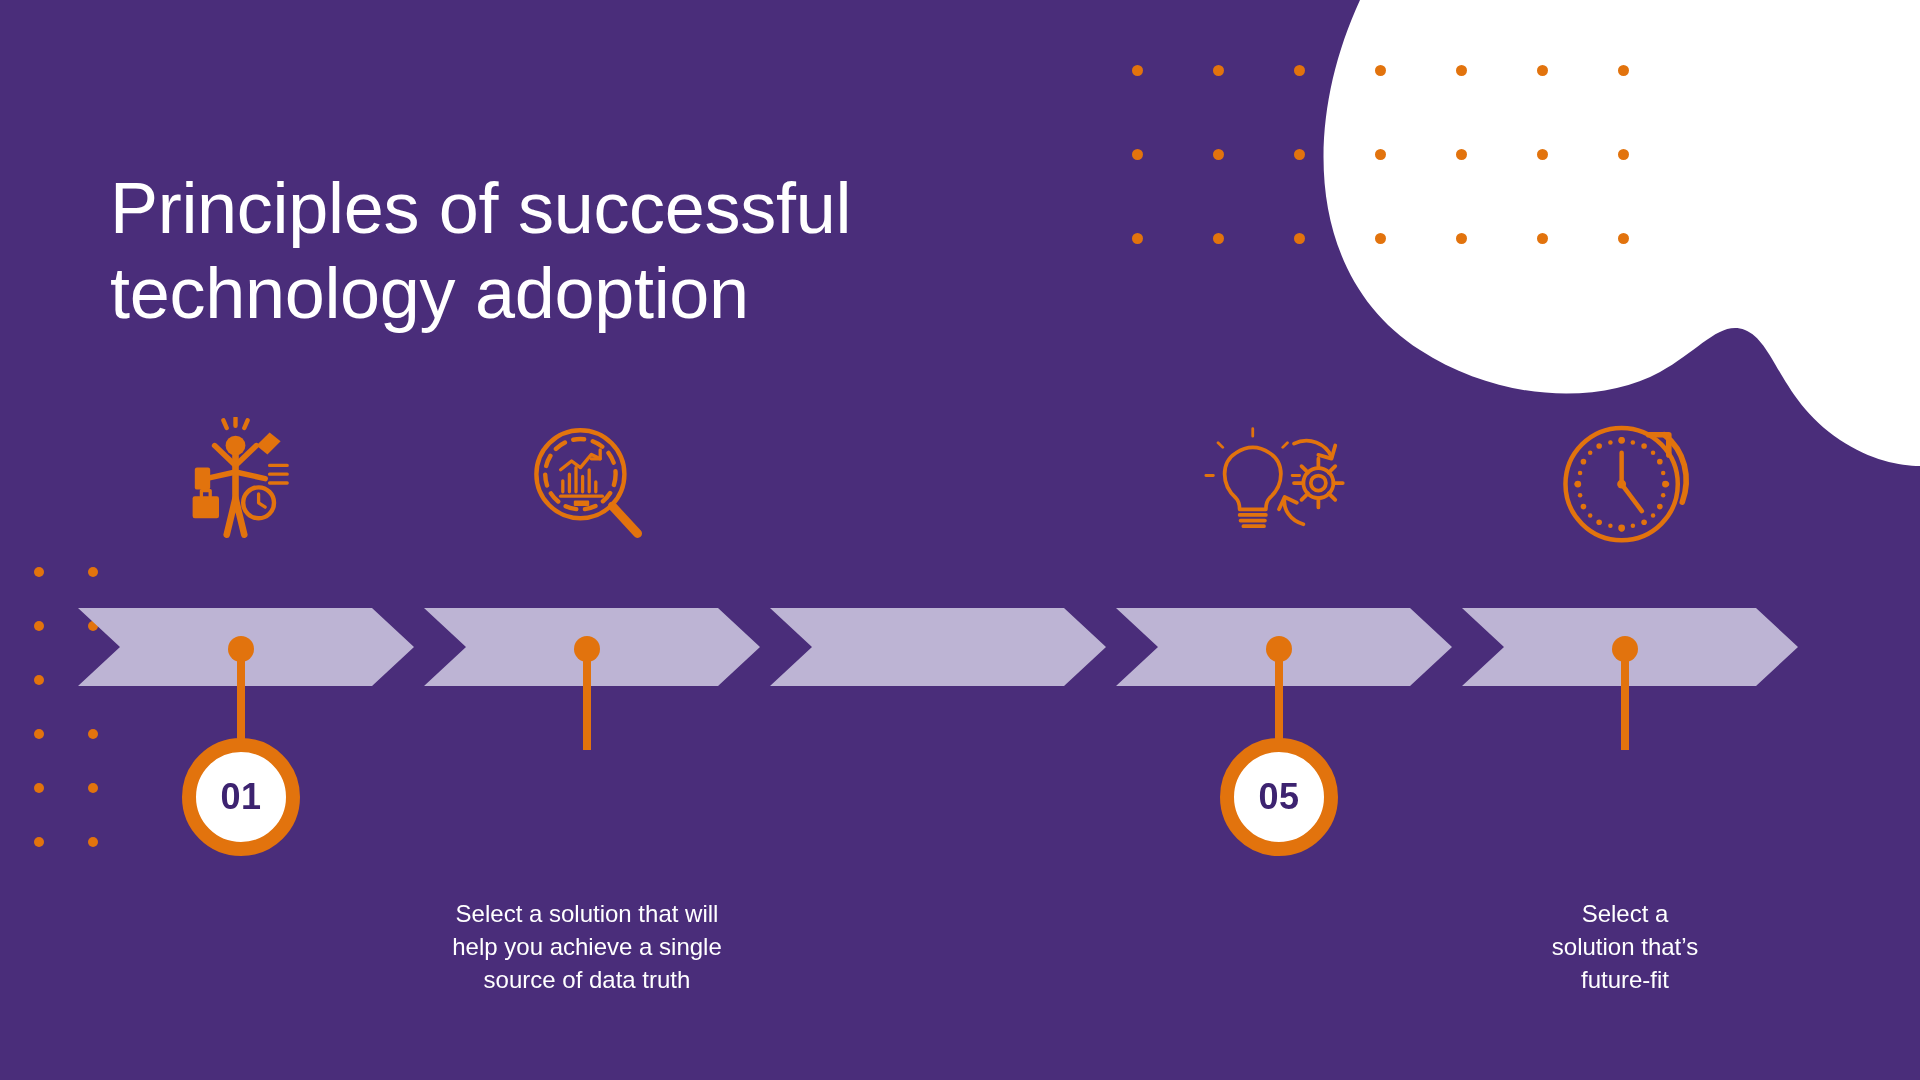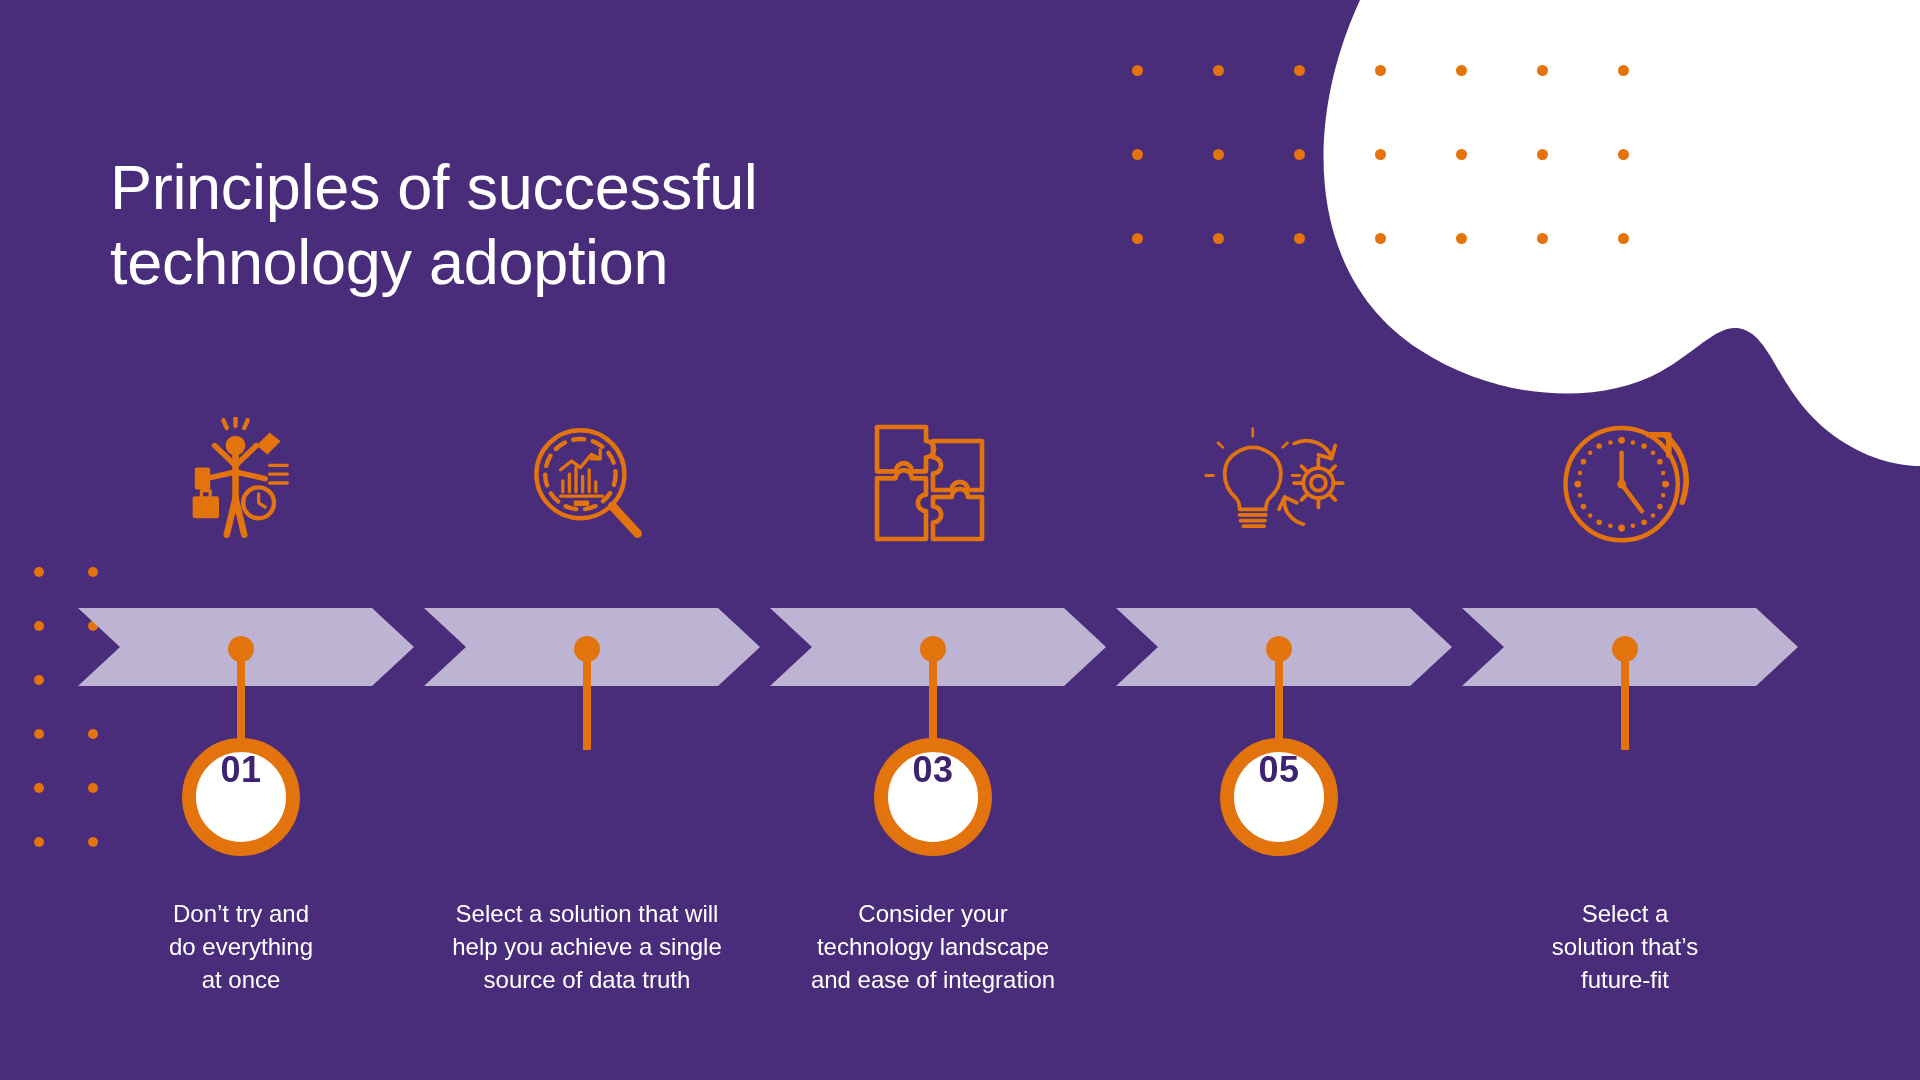--- a/index.html
+++ b/index.html
@@ -53,24 +53,24 @@
     top: 545px;
     grid-template-columns: repeat(2, 54px);
     grid-template-rows: repeat(6, 54px);
   }
   #dots-left .dot { width: 10px; height: 10px; }
 
   
   .title {
     position: absolute;
     left: 110px;
-    top: 108px;
+    top: 118px;
     width: 1000px;
     color: #ffffff;
-    font-size: 63px;
+    font-size: 72px;
     line-height: 1.18;
     font-weight: 300;
     letter-spacing: -0.3px;
     white-space: pre-line;
   }
 
   
   .chevron-band {
     position: absolute;
     left: 0;
@@ -132,21 +132,21 @@
     top: 738px;
     left: 50%;
     transform: translateX(-50%);
     width: 118px;
     height: 118px;
     border-radius: 50%;
     background: #ffffff;
     border: 14px solid #e2730d;
     box-sizing: border-box;
     display: flex;
-    align-items: flex-start;
+    align-items: center;
     justify-content: center;
   }
   .num-circle span {
     color: #3d2370;
     font-size: 36px;
     font-weight: 600;
     letter-spacing: 0.5px;
     line-height: 1;
   }
 
@@ -256,23 +256,20 @@
           <path d="M76 70 v8 l6 4" stroke-width="3"></path>
 
           <path d="M86 44 h16 M86 52 h16 M86 60 h16" stroke-width="3"></path>
         </svg>
       </div>
       <div class="connector-dot"></div>
       <div class="connector"></div>
       <div class="num-circle">
         <span>01</span>
       </div>
-      <div class="step-caption">Don’t try and
-do everything
-at once</div>
     </div>
 
     <div class="step" style="left:427px;">
       <div class="step-icon">
         <svg viewBox="0 0 120 120" width="132" height="132" fill="none" stroke="#e2730d" stroke-width="4" stroke-linecap="round" stroke-linejoin="round">
           <circle cx="54" cy="52" r="40"></circle>
           <circle cx="54" cy="52" r="32" stroke-dasharray="10 8"></circle>
 
           <g stroke-width="3">
             <path d="M38 68 v-10 M44 68 v-16 M50 68 v-22 M56 68 v-14 M62 68 v-20 M68 68 v-9"></path>
@@ -286,42 +283,20 @@
           <path d="M83 81 L106 106" stroke-width="8"></path>
         </svg>
       </div>
       <div class="connector-dot"></div>
       <div class="connector"></div>
       <div class="step-caption">Select a solution that will
 help you achieve a single
 source of data truth</div>
     </div>
 
-    <div class="step" style="left:773px;">
-      <div class="step-icon">
-        <svg viewBox="0 0 120 120" width="140" height="140" fill="none" stroke="#e2730d" stroke-width="4" stroke-linejoin="round">
-
-          <path d="M12 12 H54 v12 a7 7 0 0 1 0 14 v12 H42 a7 7 0 0 0-14 0 H12 Z"></path>
-
-          <path d="M60 24 H102 v42 H90 a7 7 0 0 0-14 0 H60 V52 a7 7 0 0 0 0-14 Z"></path>
-
-          <path d="M12 56 H28 a7 7 0 0 1 14 0 h12 v14 a7 7 0 0 0 0 14 v24 H12 Z"></path>
-
-          <path d="M60 72 h16 a7 7 0 0 1 14 0 h12 v36 H60 V94 a7 7 0 0 0 0-14 Z"></path>
-        </svg>
-      </div>
-      <div class="connector-dot"></div>
-      <div class="connector"></div>
-      <div class="num-circle">
-        <span>03</span>
-      </div>
-      <div class="step-caption">Consider your
-technology landscape
-and ease of integration</div>
-    </div>
 
     <div class="step" style="left:1119px;">
       <div class="step-icon">
         <svg viewBox="0 0 160 120" width="178" height="134" fill="none" stroke="#e2730d" stroke-width="4" stroke-linecap="round" stroke-linejoin="round">
 
           <path d="M34 76 C18 62 18 38 34 28 C46 20 58 20 70 28 C86 38 86 62 70 76
                    C66 80 66 84 66 88 H38 C38 84 38 80 34 76 Z"></path>
           <path d="M38 94 h28 M39 100 h26 M42 106 h22" stroke-width="4"></path>
 
           <path d="M52 10 v-8 M20 22 l-5 -5 M84 22 l5 -5 M10 52 h-8 M94 52 h8" stroke-width="3"></path>

